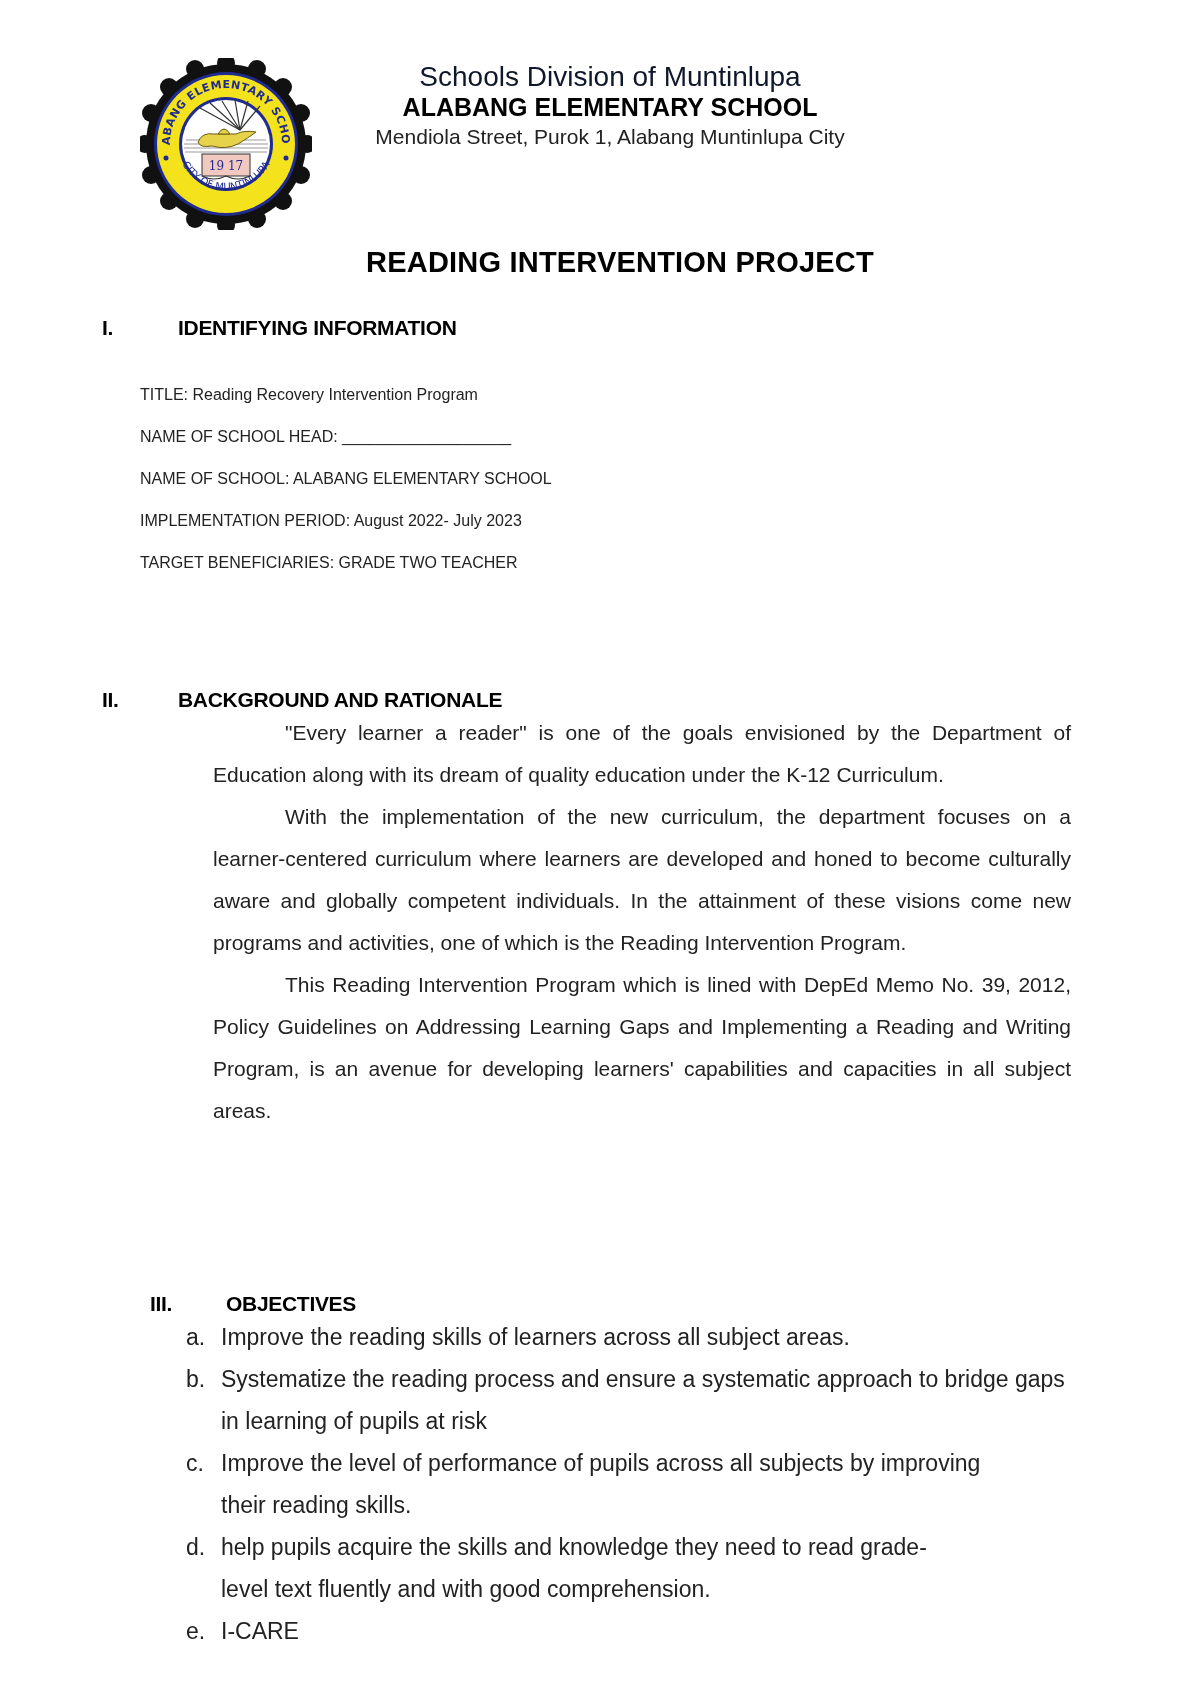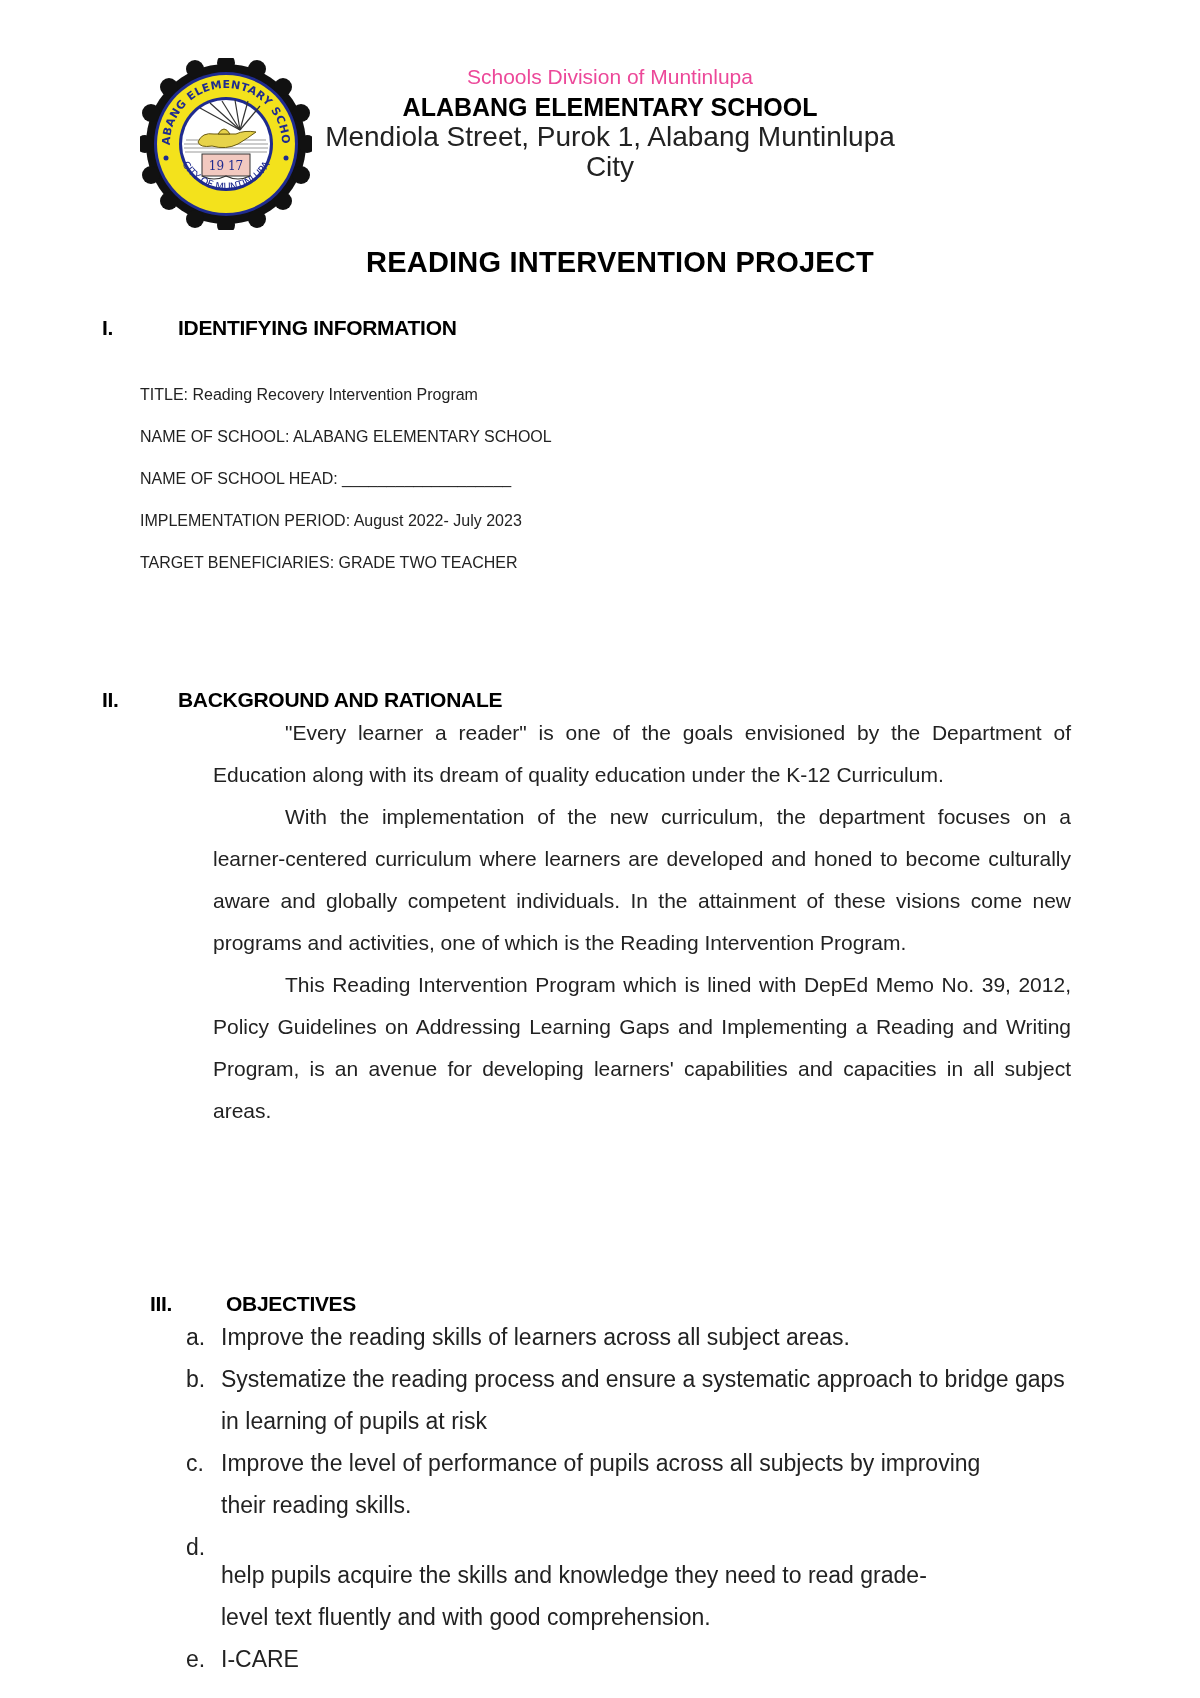--- a/index.html
+++ b/index.html
@@ -32,32 +32,32 @@
       height: 172px;
     }
     .header-text {
       position: absolute;
       left: 320px;
       top: 62px;
       width: 580px;
       text-align: center;
     }
     .division {
-      font-size: 21px;
+      font-size: 28px;
       line-height: 30px;
-      color: #ec4899;
+      color: #0f172a;
     }
     .school-name {
       font-size: 25px;
       line-height: 30px;
       font-weight: bold;
       color: #000;
     }
     .address {
-      font-size: 28px;
+      font-size: 21px;
       line-height: 30px;
       color: #222;
     }
 
     .doc-title {
       position: absolute;
       left: 0;
       width: 1240px;
       top: 246px;
       text-align: center;
@@ -214,22 +214,22 @@
 
   <div class="doc-title">READING INTERVENTION PROJECT</div>
 
   <div class="section-heading" style="top: 316px;">
     <span class="num">I.</span>
     <span>IDENTIFYING INFORMATION</span>
   </div>
 
   <div class="info-list">
     <div class="info-line">TITLE: Reading Recovery Intervention Program</div>
+    <div class="info-line">NAME OF SCHOOL HEAD: ___________________</div>
     <div class="info-line">NAME OF SCHOOL: ALABANG ELEMENTARY SCHOOL</div>
-    <div class="info-line">NAME OF SCHOOL HEAD: ___________________</div>
     <div class="info-line">IMPLEMENTATION PERIOD: August 2022- July 2023</div>
     <div class="info-line">TARGET BENEFICIARIES: GRADE TWO TEACHER</div>
   </div>
 
   <div class="section-heading" style="top: 688px; align-items: flex-end;">
     <span class="num">II.</span>
     <span>BACKGROUND AND RATIONALE</span>
   </div>
 
   <div class="rationale" style="top: 712px;">
@@ -251,21 +251,21 @@
     <div class="obj-item">
       <span class="letter">b.</span>
       <span class="text" style="max-width: 860px;">Systematize the reading process and ensure a systematic approach to bridge gaps in learning of pupils at risk</span>
     </div>
     <div class="obj-item">
       <span class="letter">c.</span>
       <span class="text" style="max-width: 780px;">Improve the level of performance of pupils across all subjects by improving their reading skills.</span>
     </div>
     <div class="obj-item">
       <span class="letter">d.</span>
-      <span class="text" style="max-width: 720px; margin-top: 28px;">help pupils acquire the skills and knowledge they need to read grade-level text fluently and with good comprehension.</span>
+      <span class="text" style="max-width: 720px;">help pupils acquire the skills and knowledge they need to read grade-level text fluently and with good comprehension.</span>
     </div>
     <div class="obj-item">
       <span class="letter">e.</span>
       <span class="text">I-CARE</span>
     </div>
   </div>
 
 </div>
 
 </body></html>

